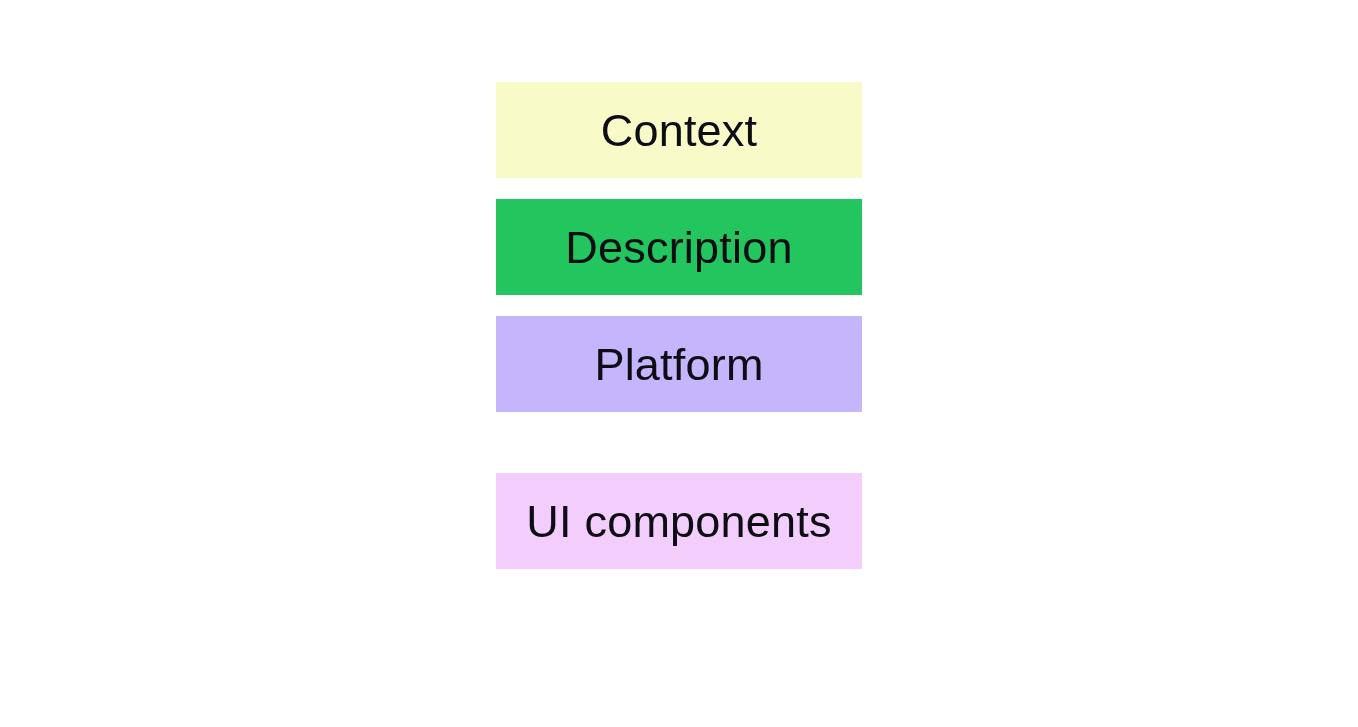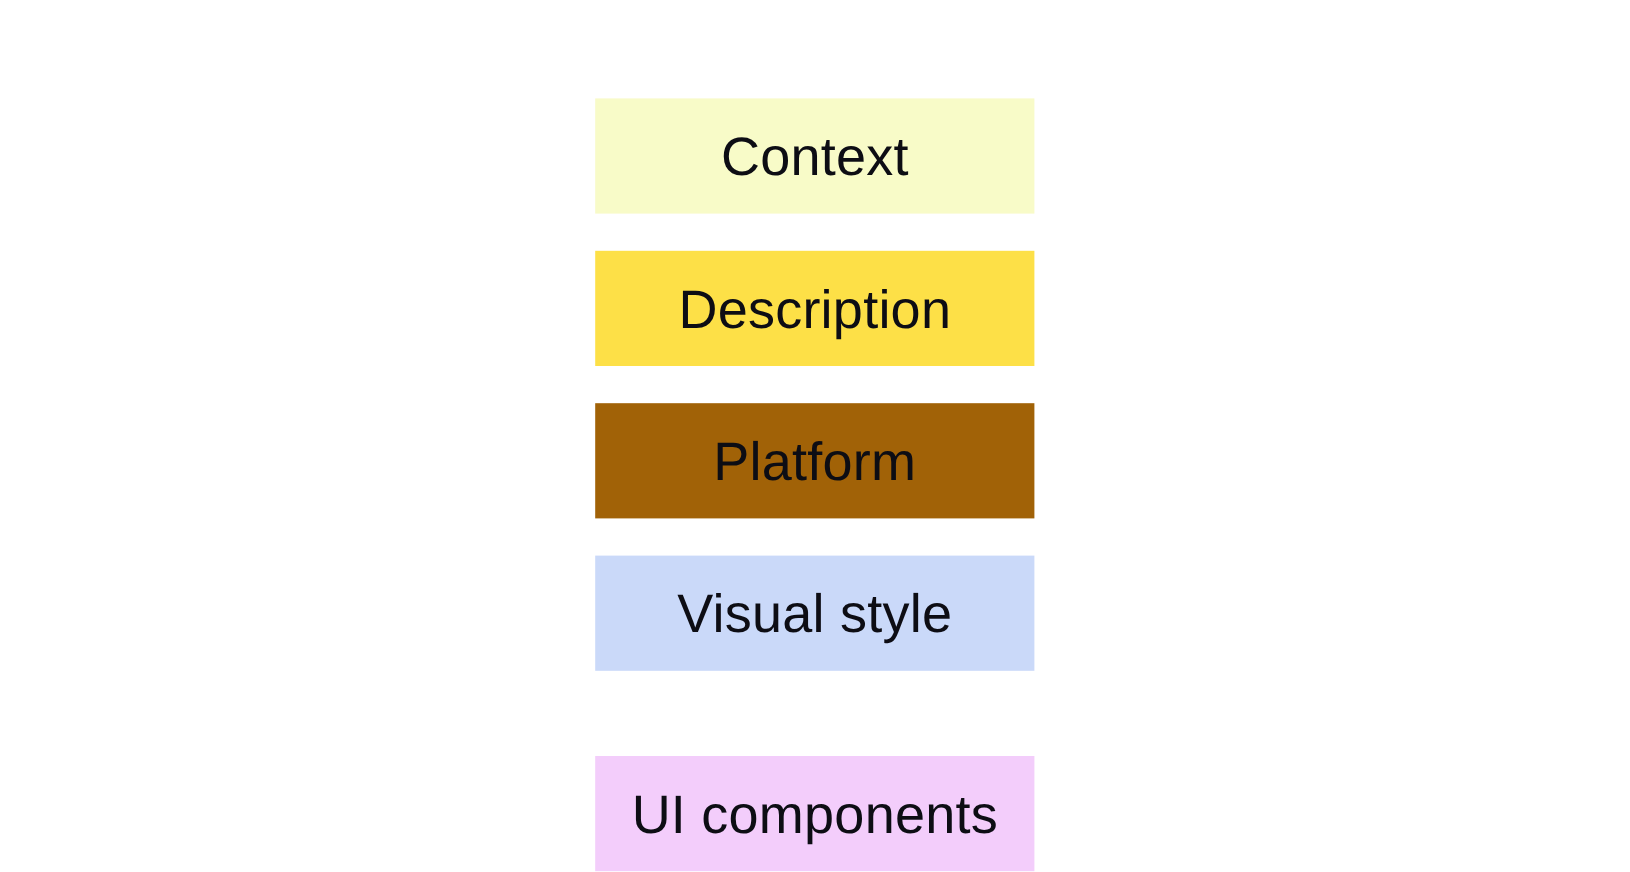--- a/index.html
+++ b/index.html
@@ -23,21 +23,21 @@
   }
 
   
   #block-stack {
     position: absolute;
     left: 496px;
     top: 82px;
     width: 366px;
     display: flex;
     flex-direction: column;
-    gap: 31px;
+    gap: 21px;
   }
 
   .block {
     width: 366px;
     height: 96px;
     display: flex;
     align-items: center;
     justify-content: center;
     box-sizing: border-box;
     user-select: none;
@@ -60,31 +60,28 @@
 <body style="background-color: rgb(255, 255, 255);">
 
 <div id="canvas" style="background-color: rgb(255, 255, 255);">
 
   <div id="block-stack">
 
     <div class="block" style="background-color: rgb(248, 251, 200);">
       <span class="block-label" style="color: rgb(13, 13, 20);">Context</span>
     </div>
 
-    <div class="block" style="background-color: #fde047;">
+    <div class="block" style="background-color: #22c55e;">
       <span class="block-label" style="color: rgb(13, 13, 20);">Description</span>
     </div>
 
-    <div class="block" style="background-color: #a16207;">
+    <div class="block" style="background-color: #c4b5fd;">
       <span class="block-label" style="color: rgb(13, 13, 20);">Platform</span>
     </div>
 
-    <div class="block" style="background-color: rgb(202, 217, 249);">
-      <span class="block-label" style="color: rgb(13, 13, 20);">Visual style</span>
-    </div>
 
     <div class="block" style="background-color: rgb(243, 205, 251); margin-top: 40px;">
       <span class="block-label" style="color: rgb(13, 13, 20);">UI components</span>
     </div>
 
   </div>
 
 </div>
 
 </body></html>

